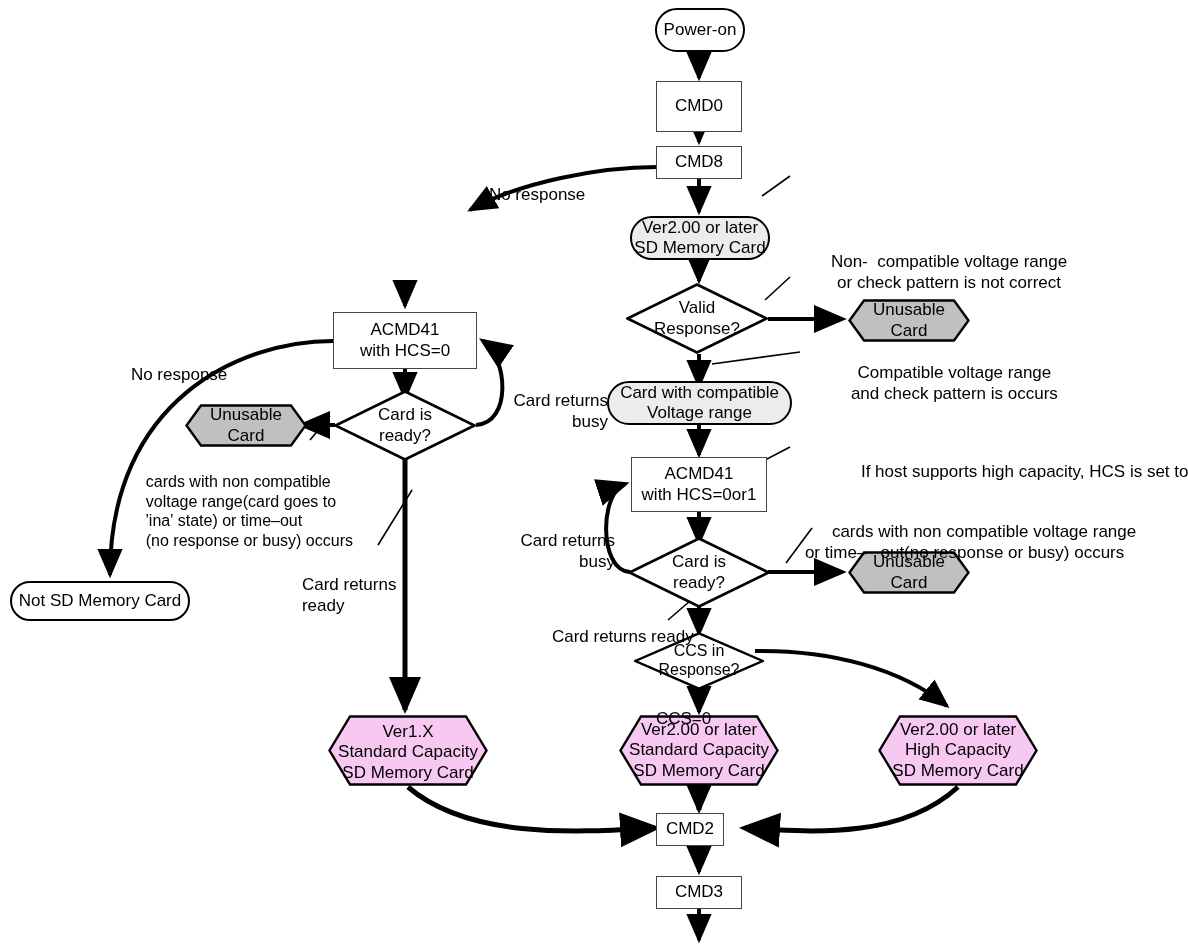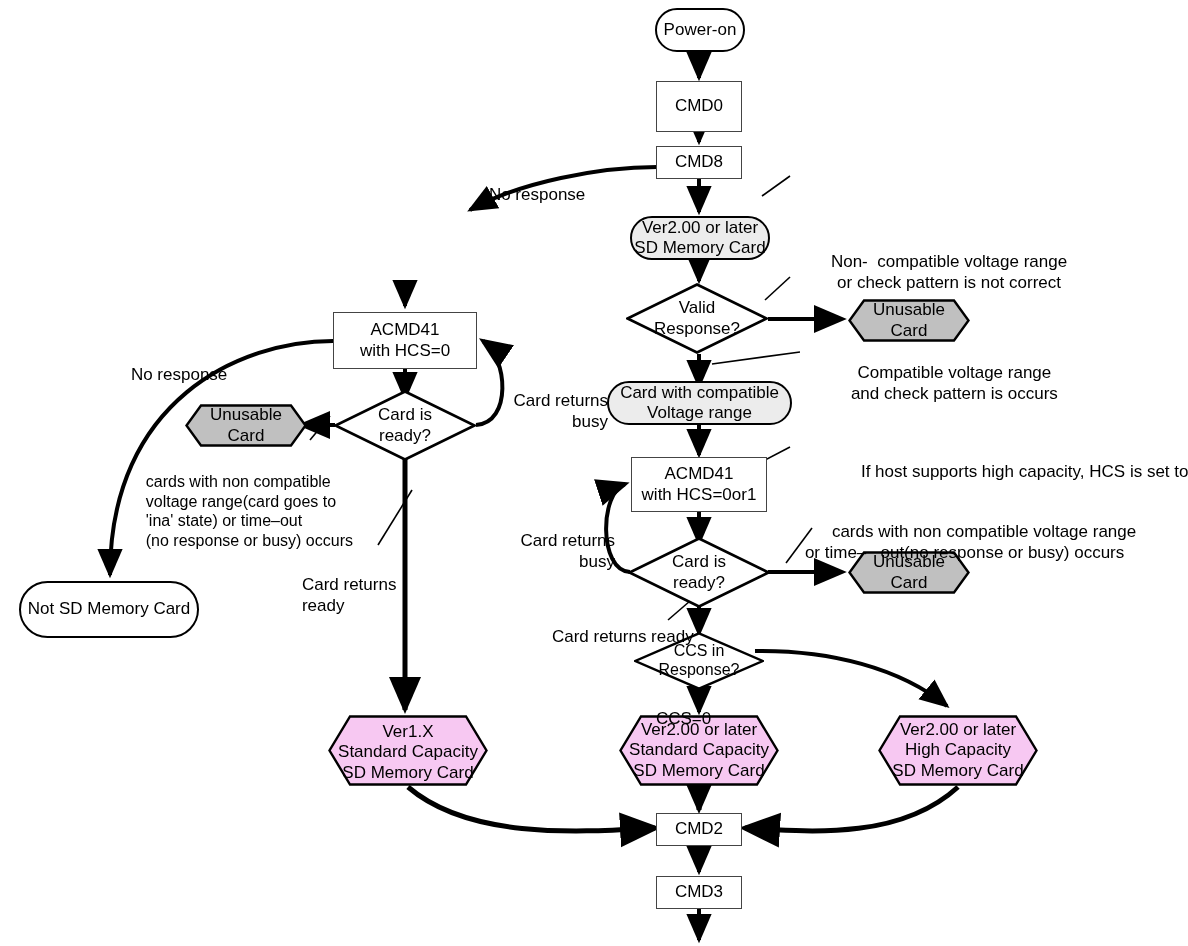--- a/index.html
+++ b/index.html
@@ -265,21 +265,21 @@
   <div class="node diamond" style="left:634px; top:632px; width:130px; height:58px; font-size:16px;">
     <svg class="dshape" viewBox="0 0 130 58" preserveAspectRatio="none">
       <polygon points="65,1.3 128.7,29 65,56.7 1.3,29" fill="#fff" stroke="#000" stroke-width="2.4"></polygon>
     </svg>
     <div class="dtext">
       <span class="ln">CCS in</span>
       <span class="ln">Response?</span>
     </div>
   </div>
 
-  <div class="node stadium" style="left:19px; top:581px; width:180px; height:57px;">
+  <div class="node stadium" style="left:10px; top:581px; width:180px; height:40px;">
     <span class="ln">Not SD Memory Card</span>
   </div>
 
   <div class="node hex" style="left:328px; top:715px; width:160px; height:75px;">
     <svg class="hshape" viewBox="0 0 160 71" preserveAspectRatio="none">
       <polygon points="22,1.5 138,1.5 158.5,35.5 138,69.5 22,69.5 1.5,35.5" fill="#f7c8f2" stroke="#000" stroke-width="2.4"></polygon>
     </svg>
     <div class="htext">
       <span class="ln">Ver1.X</span>
       <span class="ln">Standard Capacity</span>
@@ -302,21 +302,21 @@
     <svg class="hshape" viewBox="0 0 160 71" preserveAspectRatio="none">
       <polygon points="22,1.5 138,1.5 158.5,35.5 138,69.5 22,69.5 1.5,35.5" fill="#f7c8f2" stroke="#000" stroke-width="2.4"></polygon>
     </svg>
     <div class="htext">
       <span class="ln">Ver2.00 or later</span>
       <span class="ln">High Capacity</span>
       <span class="ln">SD Memory Card</span>
     </div>
   </div>
 
-  <div class="node rect" style="left:656px; top:813px; width:86px; height:33px;">
+  <div class="node rect" style="left:656px; top:813px; width:68px; height:33px;">
     <span class="ln">CMD2</span>
   </div>
 
   <div class="node rect" style="left:656px; top:876px; width:86px; height:33px;">
     <span class="ln">CMD3</span>
   </div>
 
   <div class="note l" style="left:470px; top:163px;">
     <span>No response</span>
   </div>

